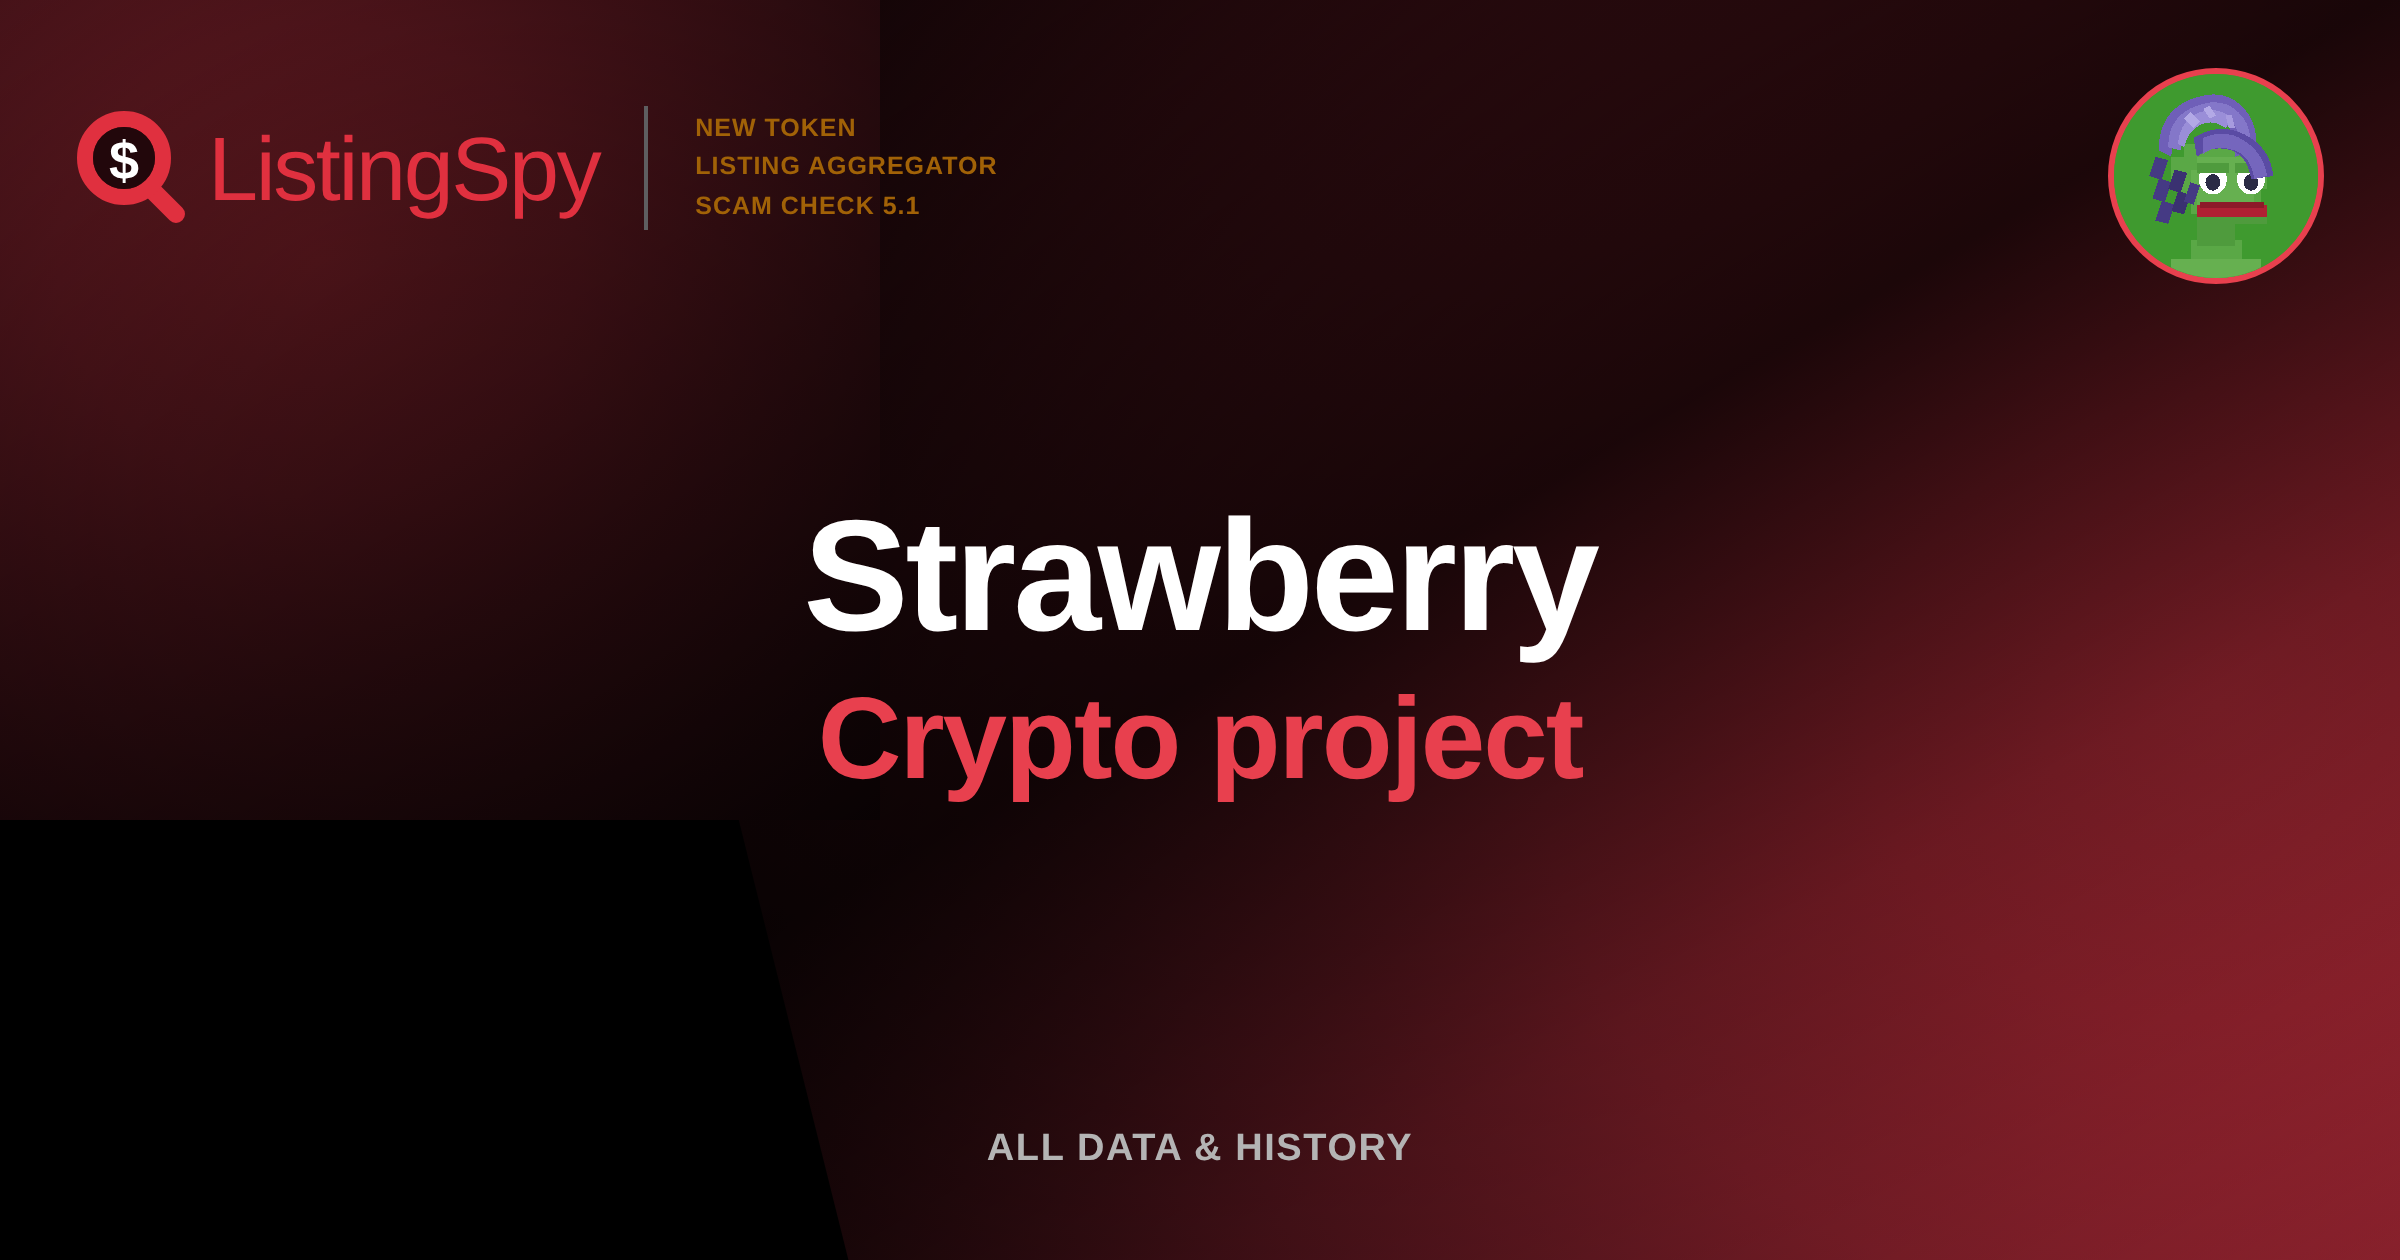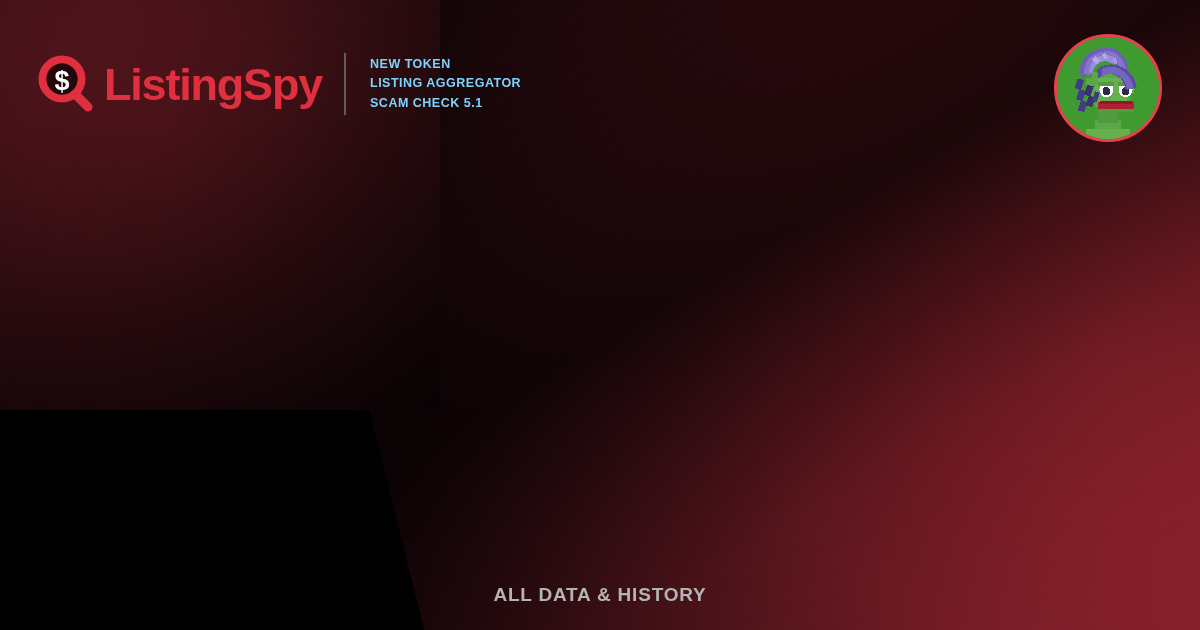--- a/index.html
+++ b/index.html
@@ -69,36 +69,36 @@
   #brand-mark {
     width:58px; height:58px;
     position:relative;
     flex:0 0 auto;
     margin-right:8px;
   }
   #brand-mark svg { display:block; width:58px; height:58px; }
 
   #brand-word {
     font-size:45px;
-    font-weight:bold;
+    font-weight:normal;
     color:#e0303f;
     letter-spacing:-1.2px;
     line-height:1;
     white-space:nowrap;
   }
 
   #header-divider {
     width:2px; height:62px;
     background:#5e5e60;
     margin:0 24px 0 22px;
     flex:0 0 auto;
   }
 
   #tagline {
-    color:#7dd3fc;
+    color:#a16207;
     font-size:12.5px;
     font-weight:bold;
     letter-spacing:0.5px;
     line-height:1.55;
     white-space:nowrap;
   }
 
   
   #avatar {
     position:absolute;
@@ -133,21 +133,21 @@
     font-size:58px;
     font-weight:bold;
     color:#e8404e;
     letter-spacing:-1.0px;
     line-height:1.0;
   }
 
   
   #footer-note {
     position:absolute;
-    left:0; right:0; top:584px;
+    left:0; right:0; top:564px;
     text-align:center;
     color:#b4b4b4;
     font-size:19px;
     font-weight:bold;
     letter-spacing:0.8px;
     z-index:5;
   }
 </style>
 </head>
 <body>
@@ -223,16 +223,20 @@
         <path d="M19 30 l4 1 l-2 6 l3 1 l-2 6 l-4-1 l2-6 l-3-1 z" fill="#3a3171"></path>
         <path d="M24 34 l3 1 l-2 6 l-3-1 z" fill="#453a84"></path>
 
         <path d="M22 14 l2-2 l3 3 l-2 2 z" fill="#b3a9e6"></path>
         <path d="M28 11 l2-1 l2 3 l-2 1 z" fill="#b3a9e6"></path>
         <path d="M35 13 l2 0 l1 4 l-2 0 z" fill="#a79bdf"></path>
       </svg>
     </span>
   </div>
 
+  <div id="hero">
+    <div id="hero-title">Strawberry</div>
+    <div id="hero-subtitle">Crypto project</div>
+  </div>
 
   <div id="footer-note">ALL DATA &amp; HISTORY</div>
 
 </div>
 
 </body></html>

